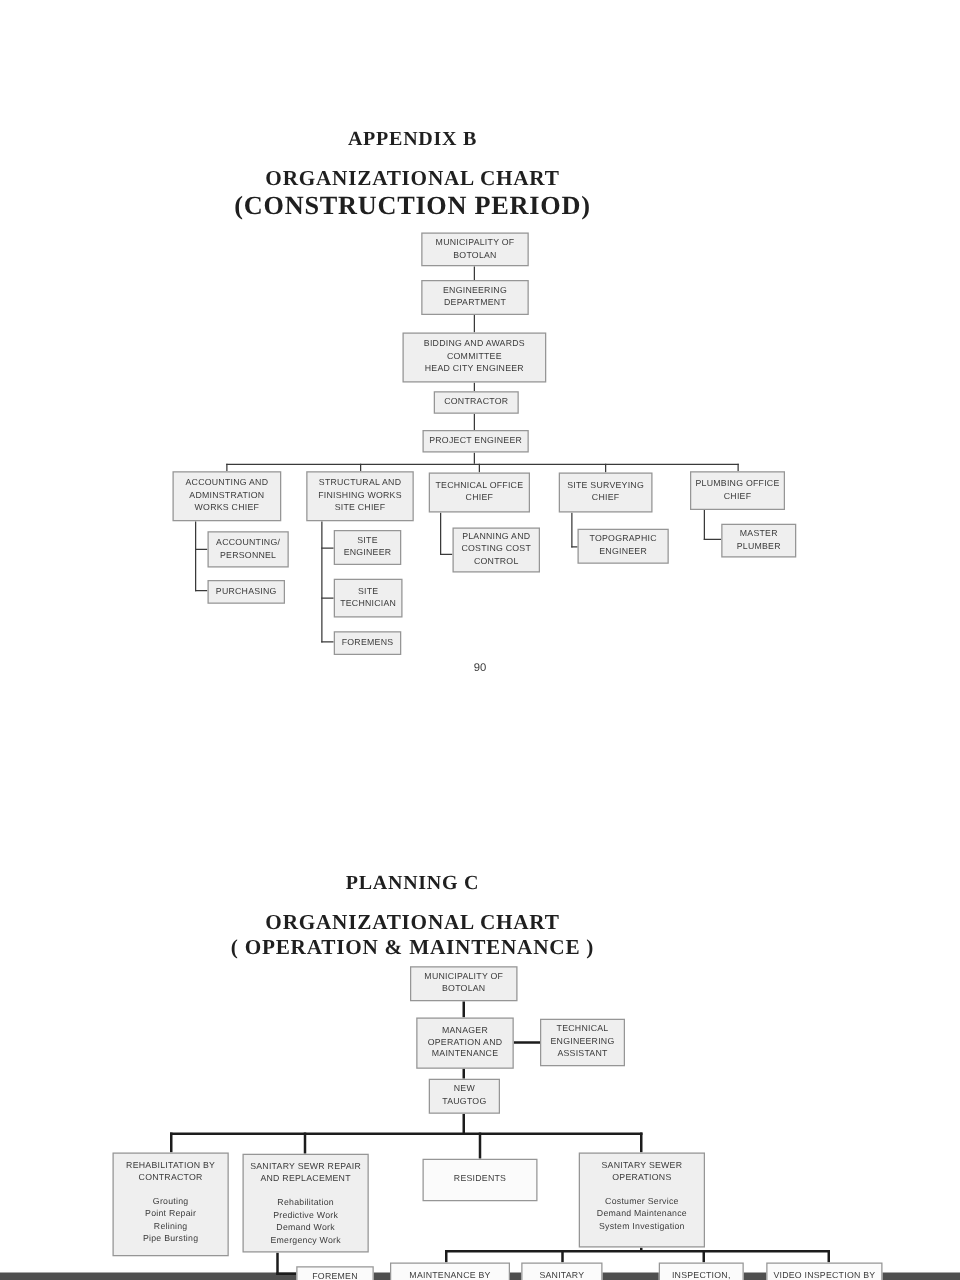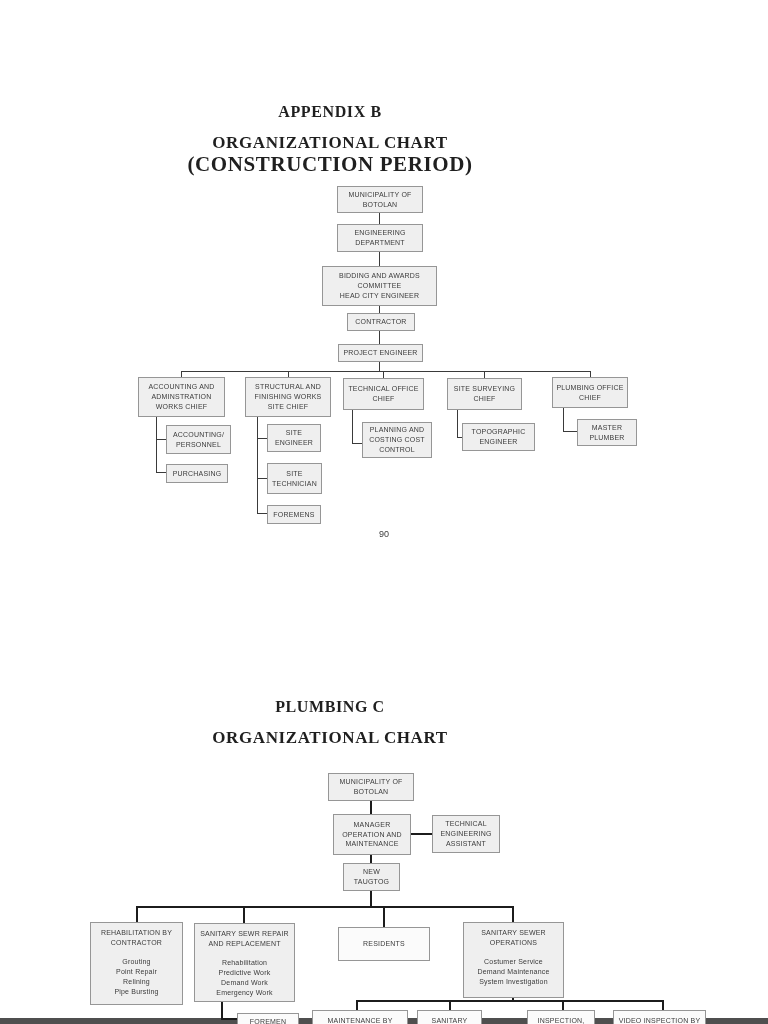--- a/index.html
+++ b/index.html
@@ -88,22 +88,23 @@
   <i class="hl" style="left:257px;top:513px;width:10px;"></i>
   <i class="vl" style="left:352px;top:410px;height:34px;"></i>
   <i class="hl" style="left:352px;top:443px;width:10px;"></i>
   <i class="vl" style="left:457px;top:410px;height:28px;"></i>
   <i class="hl" style="left:457px;top:437px;width:6px;"></i>
   <i class="vl" style="left:563px;top:408px;height:24px;"></i>
   <i class="hl" style="left:563px;top:431px;width:14px;"></i>
 
   <div class="pagenum" style="top:529px;">90</div>
 
-  <div class="title" style="top:698px;font-size:16px;">PLUMBING C</div>
+  <div class="title" style="top:698px;font-size:16px;">PLANNING C</div>
   <div class="title" style="top:728px;font-size:17px;">ORGANIZATIONAL CHART</div>
+  <div class="title" style="top:748px;font-size:17px;">( OPERATION &amp; MAINTENANCE )</div>
 
   <div class="node" style="left:328px;top:773px;width:86px;height:28px;">MUNICIPALITY OF
 BOTOLAN</div>
   <div class="node" style="left:333px;top:814px;width:78px;height:41px;">MANAGER
 OPERATION AND
 MAINTENANCE</div>
   <div class="node" style="left:432px;top:815px;width:68px;height:38px;">TECHNICAL
 ENGINEERING
 ASSISTANT</div>
   <div class="node" style="left:343px;top:863px;width:57px;height:28px;">NEW

